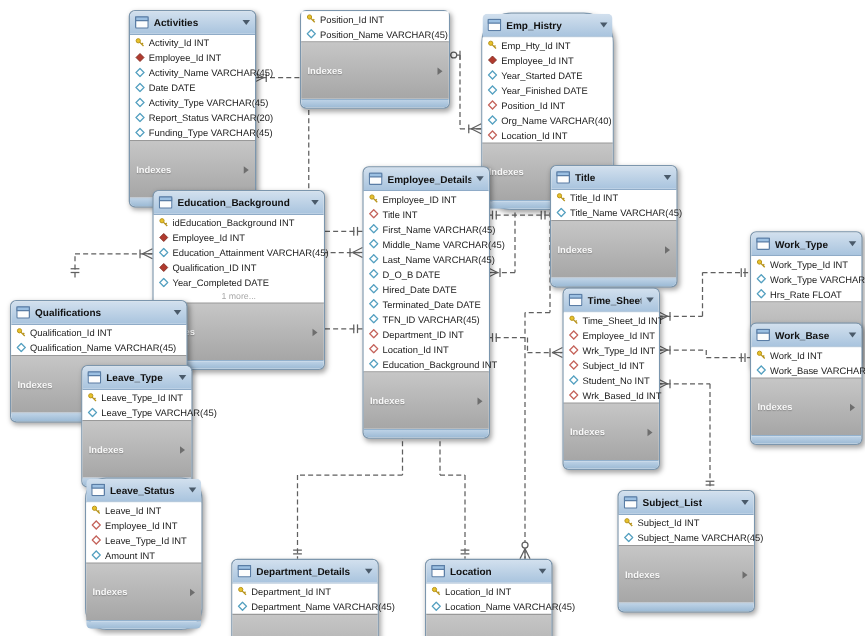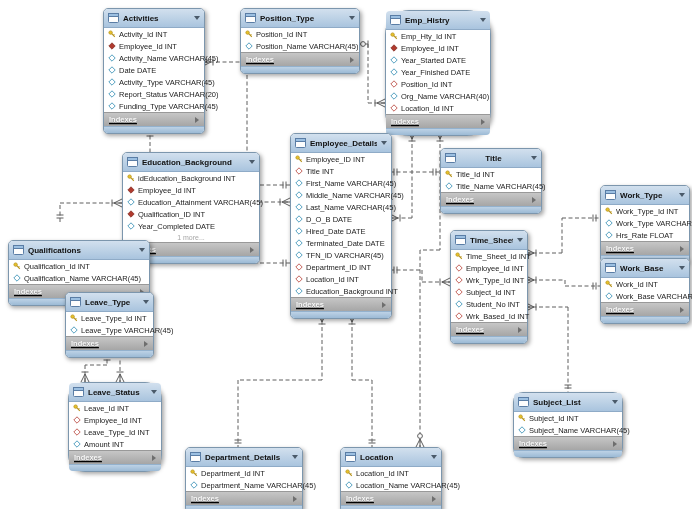--- a/index.html
+++ b/index.html
@@ -14,22 +14,22 @@
   .thead .tname{font-size:8px;font-weight:bold;color:#111;white-space:nowrap;
                 overflow:hidden;flex:1;}
   .collapse{width:0;height:0;border-left:3.5px solid transparent;border-right:3.5px solid transparent;
             border-top:4.5px solid #4a5a6a;}
   .tbl-ico{flex:0 0 auto;}
   .rows{background:#fff;}
   .crow{height:12px;display:flex;align-items:center;gap:3px;padding:0 4px;white-space:nowrap;}
   .crow span.ctext{font-size:7.5px;color:#222;}
   .more{height:10px;display:flex;align-items:center;justify-content:center;
         font-size:7px;color:#a8a8a8;}
-  .tfoot{height:13px;display:flex;align-items:center;justify-content:space-between;padding:0 5px;
-         background:linear-gradient(#c6c6c6,#a6a6a6);border-top:1px solid #999;text-decoration:underline;}
+  .tfoot{height:13px;display:flex;align-items:center;justify-content:space-between;padding:16px 5px;
+         background:linear-gradient(#c6c6c6,#a6a6a6);border-top:1px solid #999;}
   .tfoot .flabel{font-size:7.5px;font-weight:bold;color:#f8f8f8;text-shadow:0 1px 1px rgba(0,0,0,.25);}
   .expand{width:0;height:0;border-top:3.5px solid transparent;border-bottom:3.5px solid transparent;
           border-left:4.5px solid #6e6e6e;}
   .bstrip{height:6px;background:linear-gradient(#bdd2e6,#9cbad5);border-top:1px solid #93b1cd;
           border-radius:0 0 4px 4px;}
 </style>
 </head>
 <body>
 
 <svg id="canvas" xmlns="http://www.w3.org/2000/svg" viewBox="0 0 692 509">
@@ -251,28 +251,20 @@
           <span class="ctext">Funding_Type VARCHAR(45)</span>
         </div>
       </div>
       <div class="tfoot">
         <span class="flabel">Indexes</span>
         <span class="expand"></span>
       </div>
       <div class="bstrip"></div>
     </div>
     <div class="table" style="left: 240px; top: 8px; width: 118px;">
-      <div class="thead">
-        <svg width="11" height="10" viewBox="0 0 11 10" class="tbl-ico">
-          <rect x="0.5" y="0.5" width="10" height="9" fill="#fdfdfd" stroke="#5a7da5" stroke-width="1" rx="1"></rect>
-                 <rect x="0.5" y="0.5" width="10" height="3" fill="#9cc0e2" stroke="#5a7da5" stroke-width="1"></rect>
-        </svg>
-        <span class="tname">Position_Type</span>
-        <span class="collapse"></span>
-      </div>
       <div class="rows">
         <div class="crow">
           <svg width="8" height="8" viewBox="0 0 8 8" class="tbl-ico">
             <circle cx="2.6" cy="2.6" r="1.7" fill="#e8c22a" stroke="#b8941c" stroke-width="0.8"></circle>
                    <path d="M3.7 3.7 L6.8 6.8 M5.4 5.4 L6.4 4.4" stroke="#b8941c" stroke-width="1.1" fill="none"></path>
           </svg>
           <span class="ctext">Position_Id INT</span>
         </div>
         <div class="crow">
           <svg width="8" height="8" viewBox="0 0 8 8" class="tbl-ico">
@@ -479,21 +471,21 @@
           </svg>
           <span class="ctext">Education_Background INT</span>
         </div>
       </div>
       <div class="tfoot">
         <span class="flabel">Indexes</span>
         <span class="expand"></span>
       </div>
       <div class="bstrip"></div>
     </div>
-    <div class="table" style="left: 440px; top: 148px; width: 100px; text-align: center;">
+    <div class="table" style="left: 440px; top: 132px; width: 100px;">
       <div class="thead">
         <svg width="11" height="10" viewBox="0 0 11 10" class="tbl-ico">
           <rect x="0.5" y="0.5" width="10" height="9" fill="#fdfdfd" stroke="#5a7da5" stroke-width="1" rx="1"></rect>
                  <rect x="0.5" y="0.5" width="10" height="3" fill="#9cc0e2" stroke="#5a7da5" stroke-width="1"></rect>
         </svg>
         <span class="tname">Title</span>
         <span class="collapse"></span>
       </div>
       <div class="rows">
         <div class="crow">
@@ -731,21 +723,21 @@
           </svg>
           <span class="ctext">Wrk_Based_Id INT</span>
         </div>
       </div>
       <div class="tfoot">
         <span class="flabel">Indexes</span>
         <span class="expand"></span>
       </div>
       <div class="bstrip"></div>
     </div>
-    <div class="table" style="left: 513px; top: 392px; width: 108px; border-radius: 10px;">
+    <div class="table" style="left: 494px; top: 392px; width: 108px;">
       <div class="thead">
         <svg width="11" height="10" viewBox="0 0 11 10" class="tbl-ico">
           <rect x="0.5" y="0.5" width="10" height="9" fill="#fdfdfd" stroke="#5a7da5" stroke-width="1" rx="1"></rect>
                  <rect x="0.5" y="0.5" width="10" height="3" fill="#9cc0e2" stroke="#5a7da5" stroke-width="1"></rect>
         </svg>
         <span class="tname">Subject_List</span>
         <span class="collapse"></span>
       </div>
       <div class="rows">
         <div class="crow">

